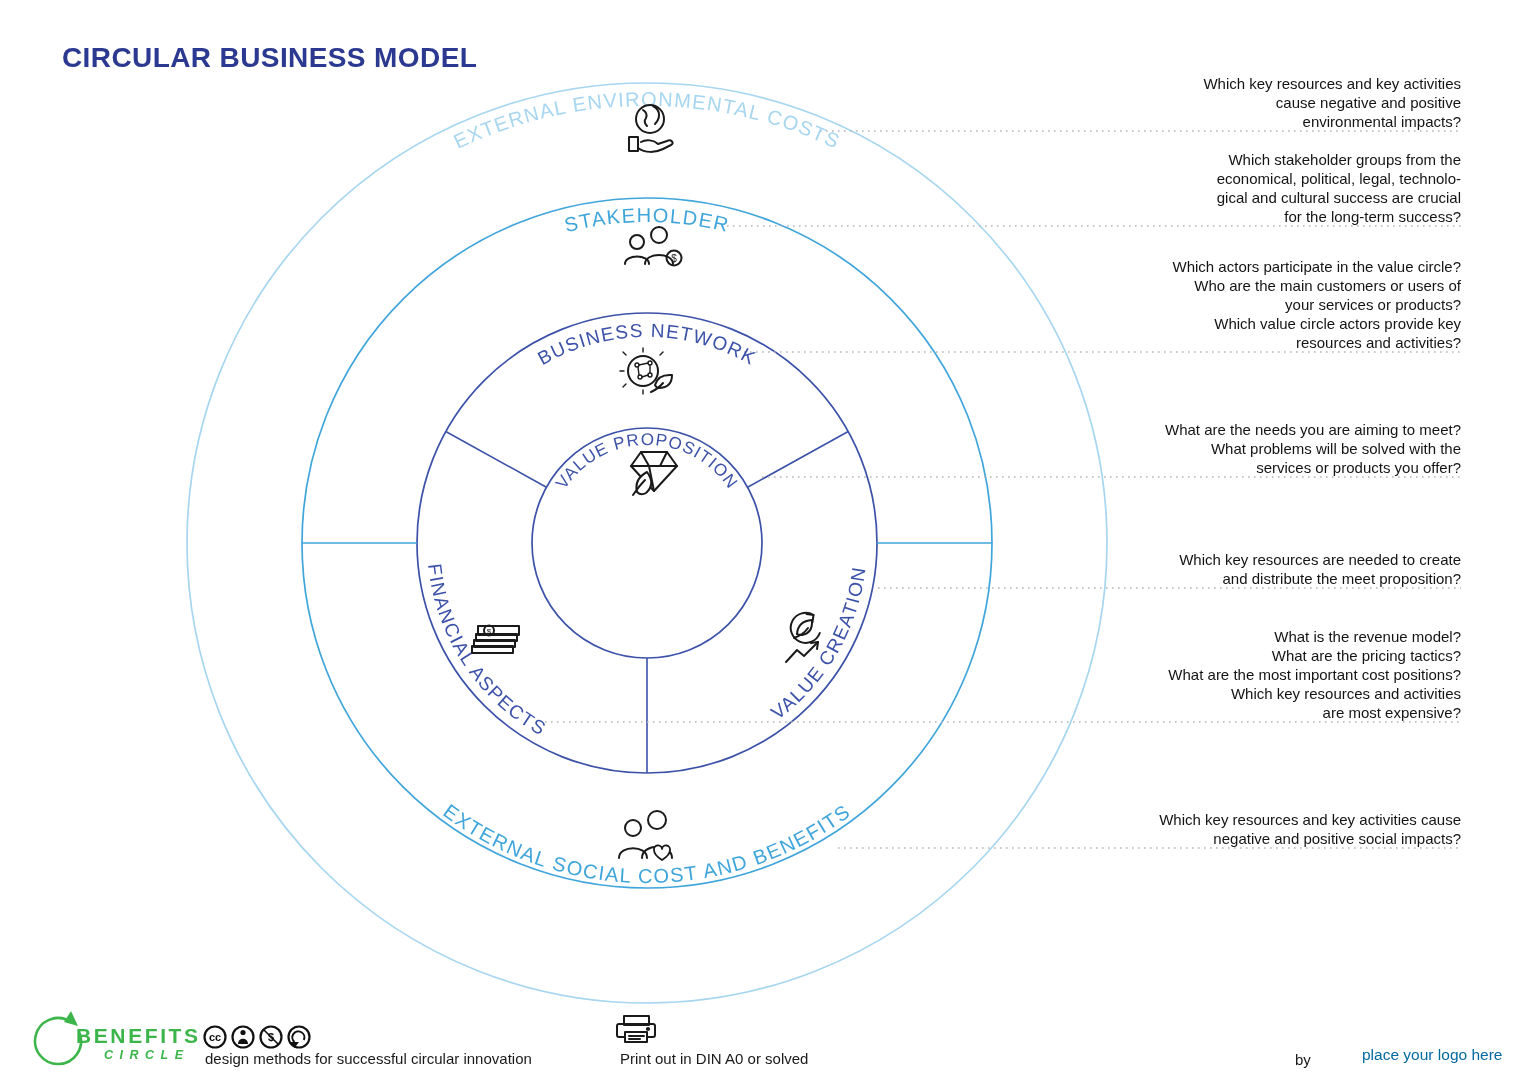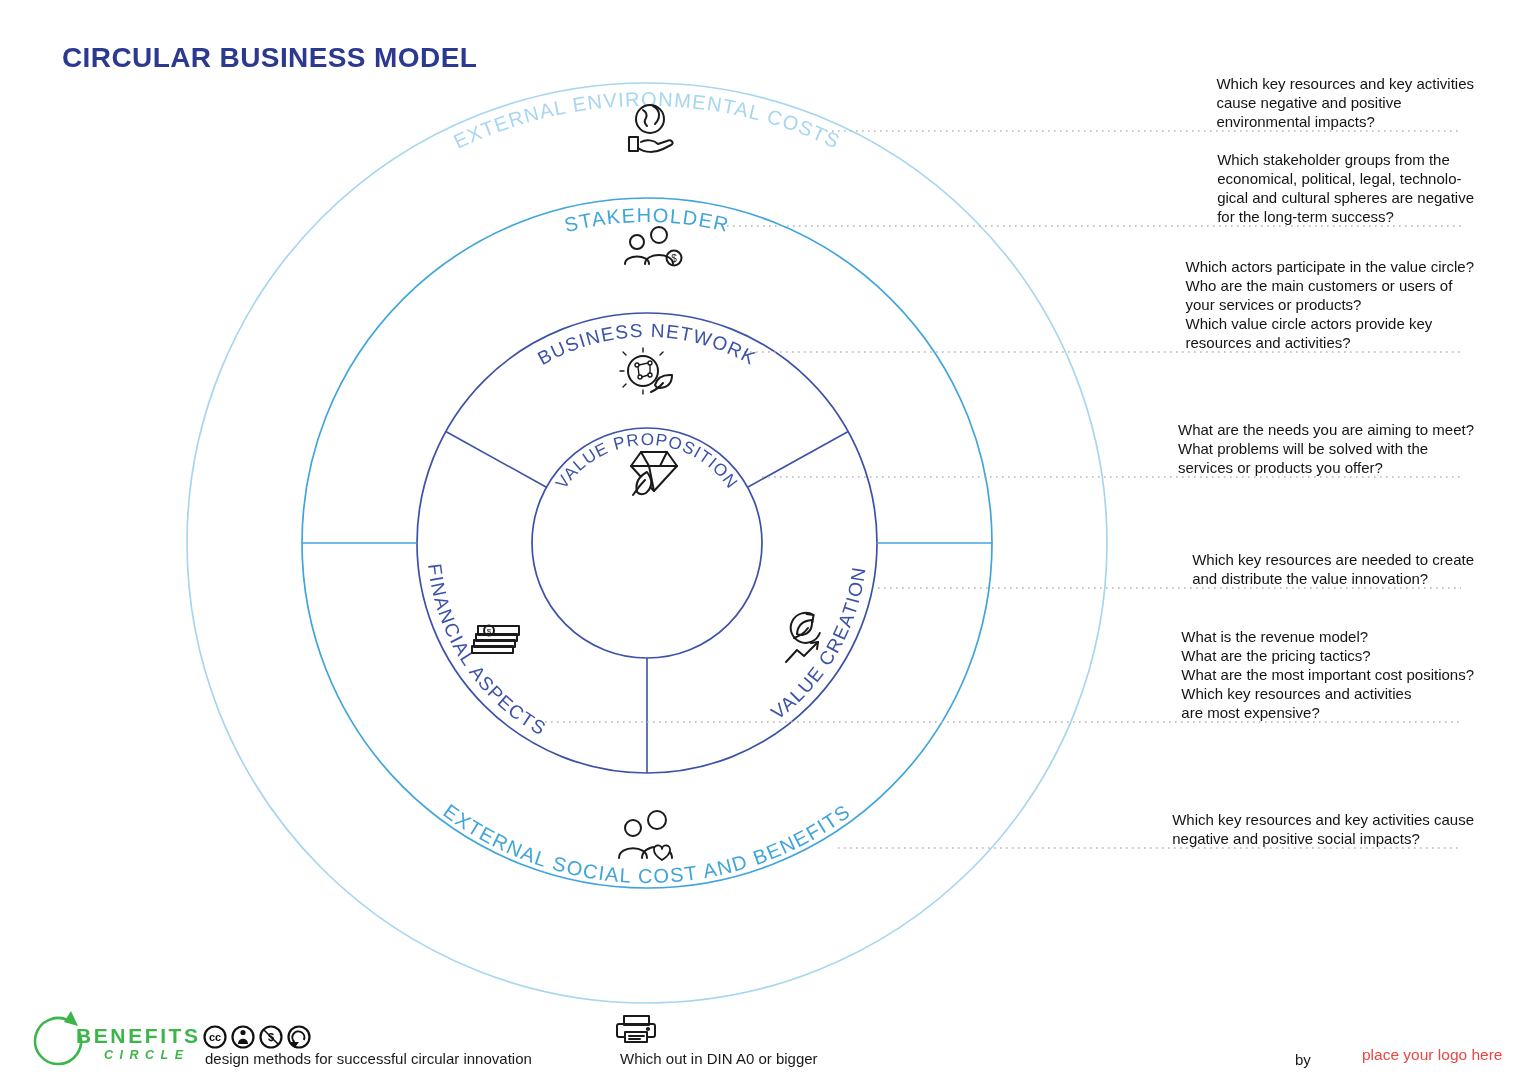--- a/index.html
+++ b/index.html
@@ -6,31 +6,31 @@
   body{
     width:1536px;height:1087px;position:relative;overflow:hidden;
     font-family:"Liberation Sans","DejaVu Sans",sans-serif;color:#1a1a1a;
   }
   #diagram-svg{position:absolute;left:0;top:0;z-index:1;}
   .txt{position:absolute;z-index:2;}
   .page-title{
     left:62px;top:42px;font-size:28px;font-weight:700;color:#2b3990;letter-spacing:.4px;
   }
   .question{
-    right:62px;text-align:left;font-size:15px;line-height:19px;
+    right:75px;text-align:right;font-size:15px;line-height:19px;
     white-space:pre-line;color:#141414;
   }
   .q1{top:74px}.q2{top:150px}.q3{top:257px}.q4{top:420px}
   .q5{top:550px}.q6{top:627px}.q7{top:810px}
   .brand-name{left:76px;top:1024px;font-size:21px;font-weight:700;color:#3cb54a;letter-spacing:2.6px;}
   .brand-sub{left:104px;top:1048px;font-size:12.5px;font-weight:700;color:#3cb54a;letter-spacing:6.5px;font-style:italic;}
   .license-caption{left:205px;top:1050px;font-size:15px;}
   .print-note{left:620px;top:1050px;font-size:15px;}
   .by-label{left:1295px;top:1051px;font-size:15px;font-weight:400;}
-  .logo-placeholder{left:1362px;top:1046px;font-size:15.5px;color:#ef4444;}
+  .logo-placeholder{left:1362px;top:1046px;font-size:15.5px;color:#0369a1;}
 
   
   text{font-family:"Liberation Sans","DejaVu Sans",sans-serif;}
   .lbl-outer{font-size:20px;letter-spacing:1.3px;fill:#a7d6f0;}
   .lbl-sky{font-size:20px;letter-spacing:1.4px;fill:#3fa5da;}
   .lbl-royal{font-size:19px;letter-spacing:1.3px;fill:#3c52a8;}
   .lbl-inner{font-size:17px;letter-spacing:1.1px;fill:#3c52a8;}
   .ring{fill:none;stroke-width:1.7px;}
   .ring.outer{stroke:#a7d6f0;}
   .ring.sky{stroke:#3fa5da;}
@@ -202,38 +202,38 @@
   </g>
 </svg>
 
 <div class="txt page-title">CIRCULAR BUSINESS MODEL</div>
 
 <div class="txt question q1">Which key resources and key activities
 cause negative and positive
 environmental impacts?</div>
 <div class="txt question q2">Which stakeholder groups from the
 economical, political, legal, technolo-
-gical and cultural spheres are negative
+gical and cultural success are crucial
 for the long-term success?</div>
 <div class="txt question q3">Which actors participate in the value circle?
 Who are the main customers or users of
 your services or products?
 Which value circle actors provide key
 resources and activities?</div>
 <div class="txt question q4">What are the needs you are aiming to meet?
 What problems will be solved with the
 services or products you offer?</div>
 <div class="txt question q5">Which key resources are needed to create
-and distribute the value innovation?</div>
+and distribute the meet proposition?</div>
 <div class="txt question q6">What is the revenue model?
 What are the pricing tactics?
 What are the most important cost positions?
 Which key resources and activities
 are most expensive?</div>
 <div class="txt question q7">Which key resources and key activities cause
 negative and positive social impacts?</div>
 
 <div class="txt brand-name">BENEFITS</div>
 <div class="txt brand-sub">CIRCLE</div>
 <div class="txt license-caption">design methods for successful circular innovation</div>
-<div class="txt print-note">Which out in DIN A0 or bigger</div>
+<div class="txt print-note">Print out in DIN A0 or solved</div>
 <div class="txt by-label">by</div>
 <div class="txt logo-placeholder">place your logo here</div>
 
 </body></html>

